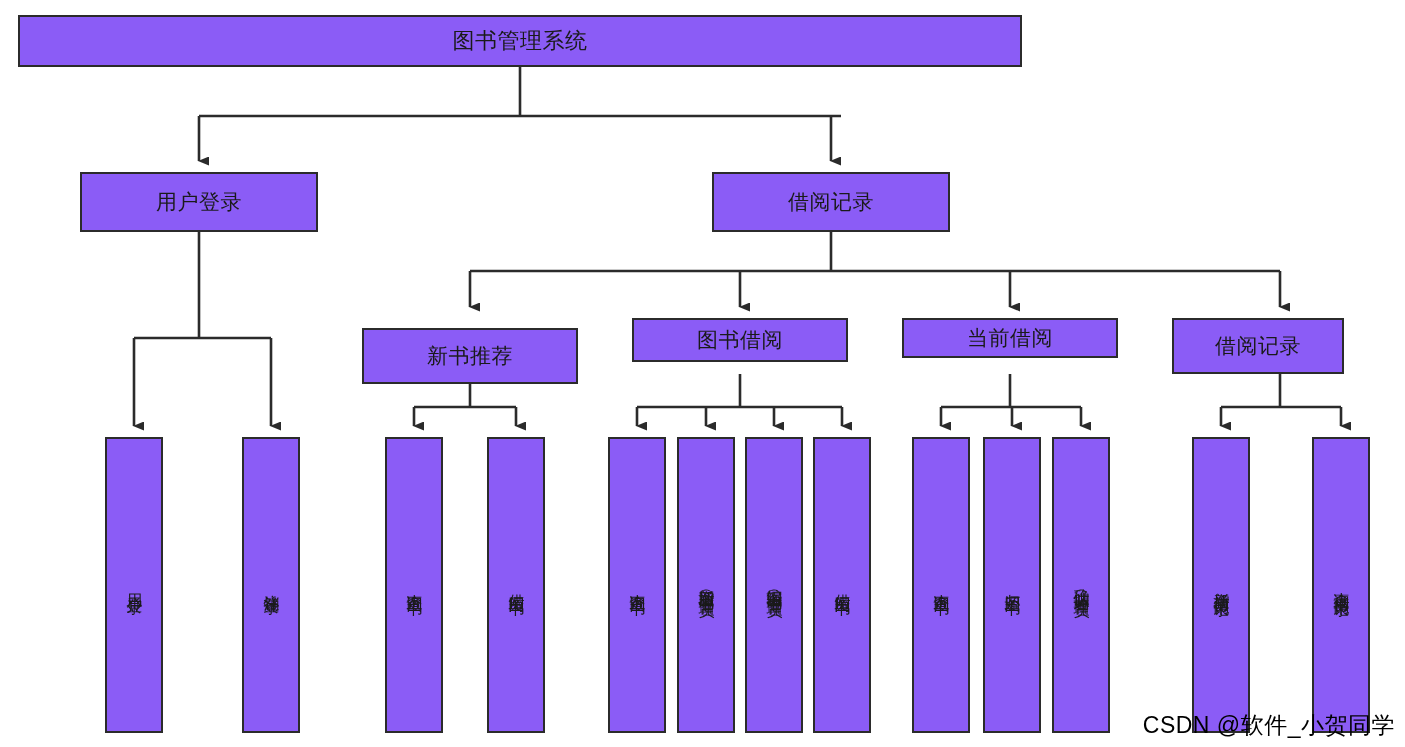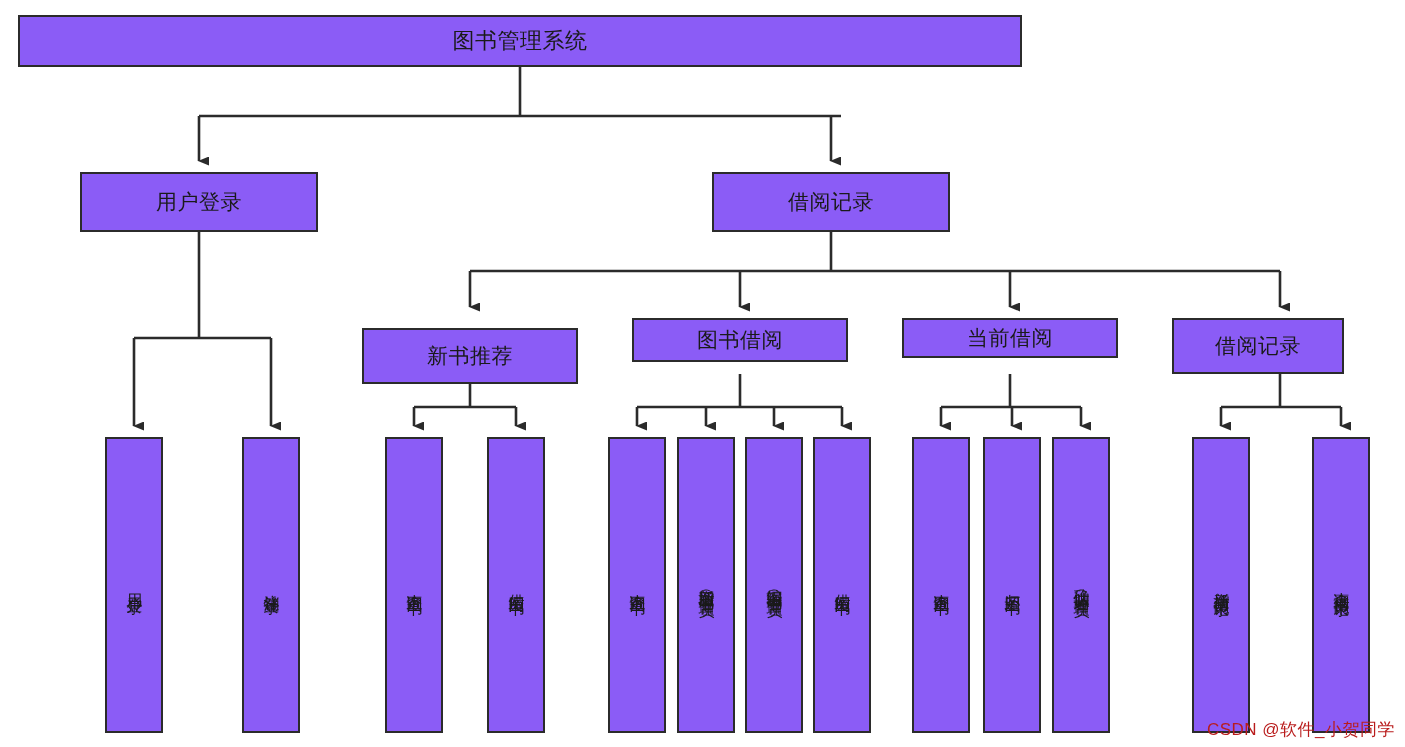--- a/index.html
+++ b/index.html
@@ -53,22 +53,22 @@
     text-orientation: upright;
     white-space: nowrap;
     line-height: 1.05;
     letter-spacing: 2px;
     text-align: center;
   }
   .watermark {
     position: absolute;
     right: 10px;
     bottom: 6px;
-    font-size: 17px;
-    color: #b91c1c;
+    font-size: 23px;
+    color: #000000;
     letter-spacing: 0.5px;
     white-space: nowrap;
     user-select: none;
   }
 </style>
 </head>
 <body>
 
 <div id="diagram-root">
 

